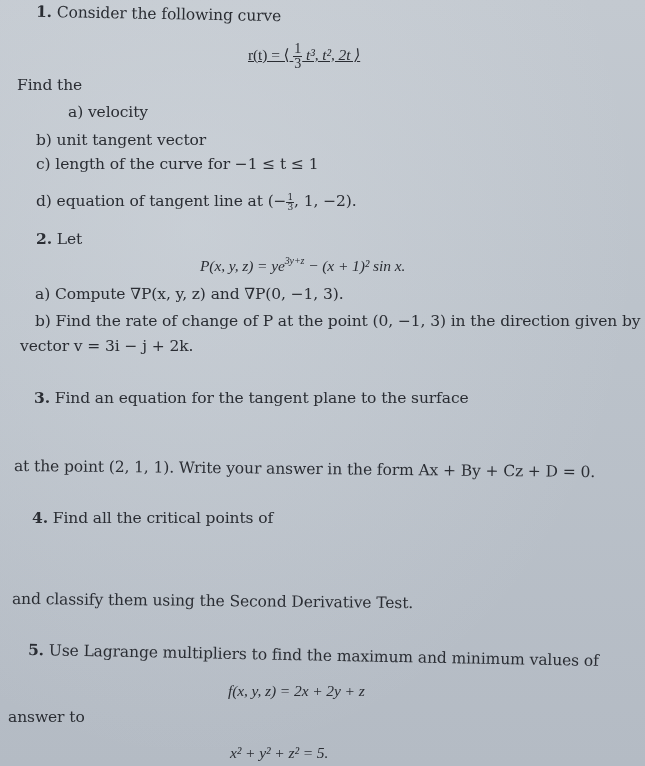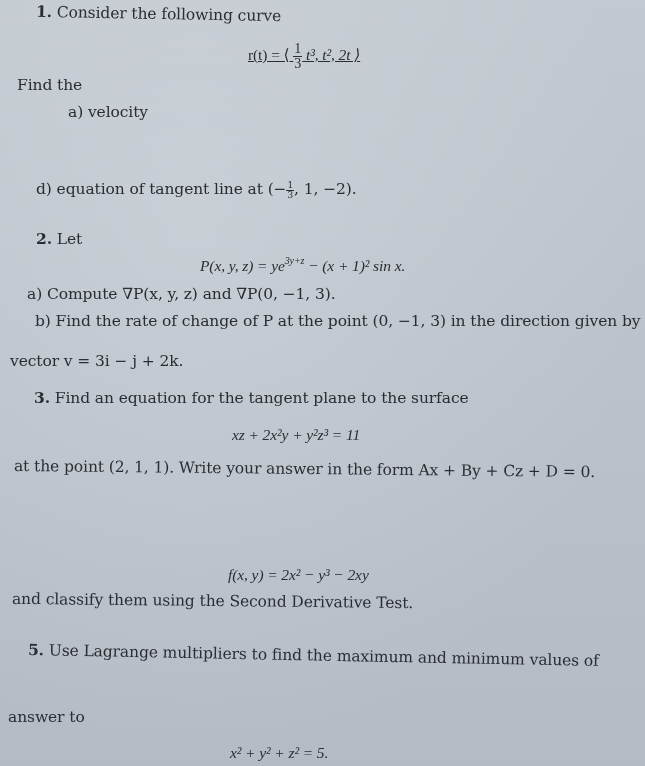--- a/index.html
+++ b/index.html
@@ -36,49 +36,58 @@
   <div class="line math" style="left:248px; top:42px;text-decoration:underline;">
     <span class="up">r(t) = ⟨</span>
     <span class="frac"><span class="n">1</span><span class="d">3</span></span>
     <span>t³, t², 2t ⟩</span>
   </div>
   <div class="line" style="left:17px; top:76px;">Find the</div>
 
   <div class="line" style="left:52px; top:103px;margin-left:16px;">
     <span>a)</span> <span>velocity</span>
   </div>
-  <div class="line" style="left:36px; top:180px;">
+  <div class="line" style="left:36px; top:131px;">
+    <span>b)</span> <span>unit tangent vector</span>
+  </div>
+  <div class="line" style="left:36px; top:155px;">
+    <span>c)</span> <span>length of the curve for −1 ≤ t ≤ 1</span>
+  </div>
+  <div class="line" style="left:36px; top:192px;">
     <span>d)</span> <span>equation of tangent line at (−</span><span class="frac small"><span class="n">1</span><span class="d">3</span></span><span>, 1, −2).</span>
   </div>
 
   <div class="line" style="left:36px; top:229px;text-align:center;">
     <span class="num">2.</span>
     <span>Let</span>
   </div>
   <div class="line math" style="left:200px; top:257px;">
     <span>P(x, y, z) = ye</span><sup>3y+z</sup><span> − (x + 1)² sin x.</span>
   </div>
-  <div class="line" style="left:27px; top:285px;">
+  <div class="line" style="left:35px; top:285px;">
     <span>a)</span> <span>Compute ∇P(x, y, z) and ∇P(0, −1, 3).</span>
   </div>
   <div class="line" style="left:35px; top:312px;">
     <span>b)</span> <span>Find the rate of change of P at the point (0, −1, 3) in the direction given by the</span>
   </div>
-  <div class="line" style="left:10px; top:337px;margin-top:15px;">vector v = 3i − j + 2k.</div>
+  <div class="line" style="left:20px; top:337px;">vector v = 3i − j + 2k.</div>
 
   <div class="line" style="left:34px; top:388px;text-align:right;">
     <span class="num">3.</span>
     <span>Find an equation for the tangent plane to the surface</span>
   </div>
-  <div class="line math" style="left:232px; top:426px;">xz + 2x²y + y²z³ = 11</div>
   <div class="line" style="left:14px; top:460px; transform:rotate(0.6deg);">at the point (2, 1, 1). Write your answer in the form Ax + By + Cz + D = 0.</div>
 
-  <div class="line math" style="left:228px; top:566px;">f(x, y) = 2x² − y³ − 2xy</div>
+  <div class="line" style="left:32px; top:508px;">
+    <span class="num">4.</span>
+    <span>Find all the critical points of</span>
+  </div>
   <div class="line" style="left:12px; top:592px; transform:rotate(0.6deg);">and classify them using the Second Derivative Test.</div>
 
   <div class="line" style="left:28px; top:640px; transform:rotate(1.1deg); transform-origin:left center;">
     <span class="num">5.</span>
     <span>Use Lagrange multipliers to find the maximum and minimum values of</span>
   </div>
+  <div class="line math" style="left:228px; top:682px;">f(x, y, z) = 2x + 2y + z</div>
   <div class="line" style="left:8px; top:708px;">answer to</div>
   <div class="line math" style="left:230px; top:744px;">x² + y² + z² = 5.</div>
 
 </div>
 
 </body></html>

